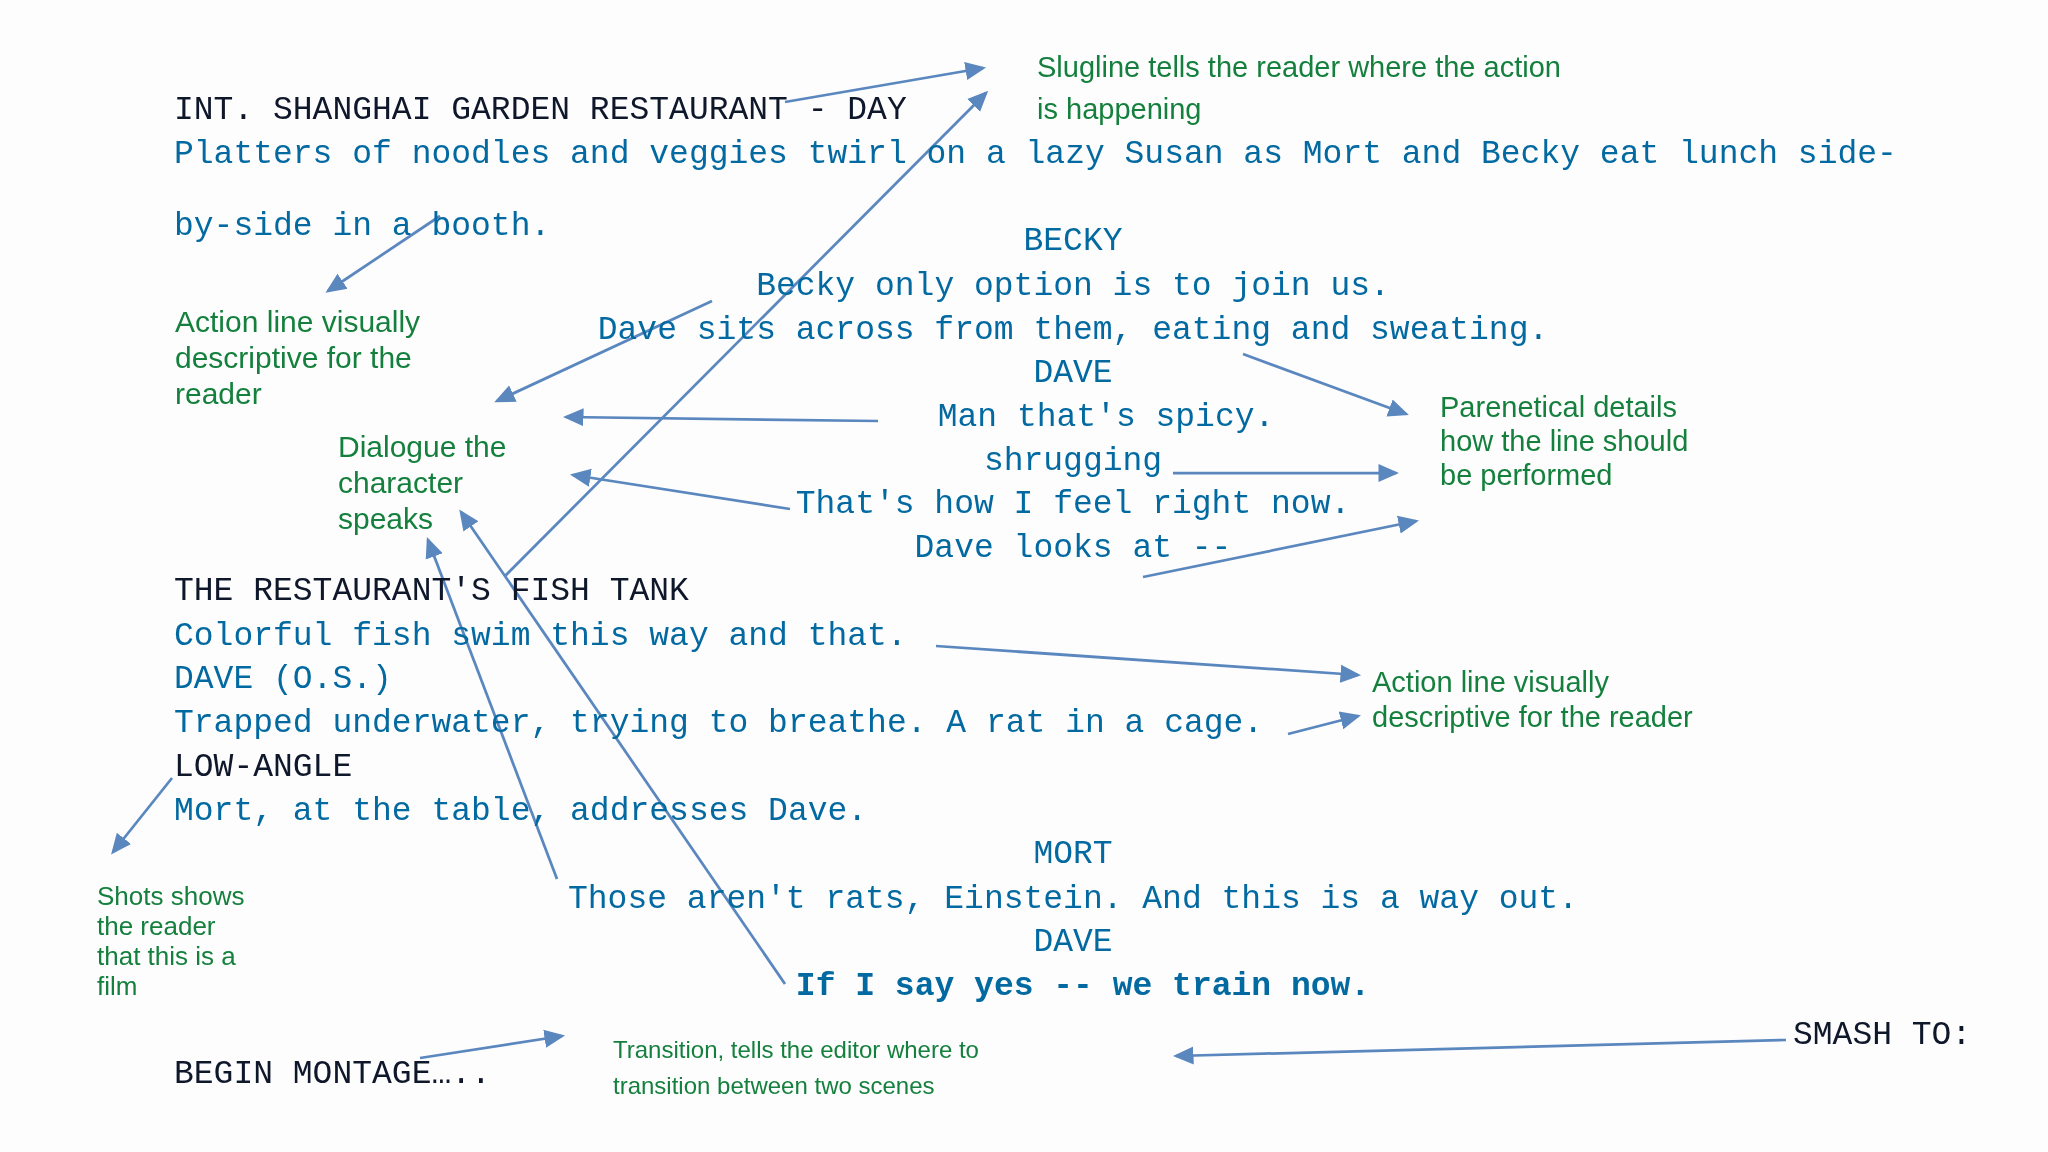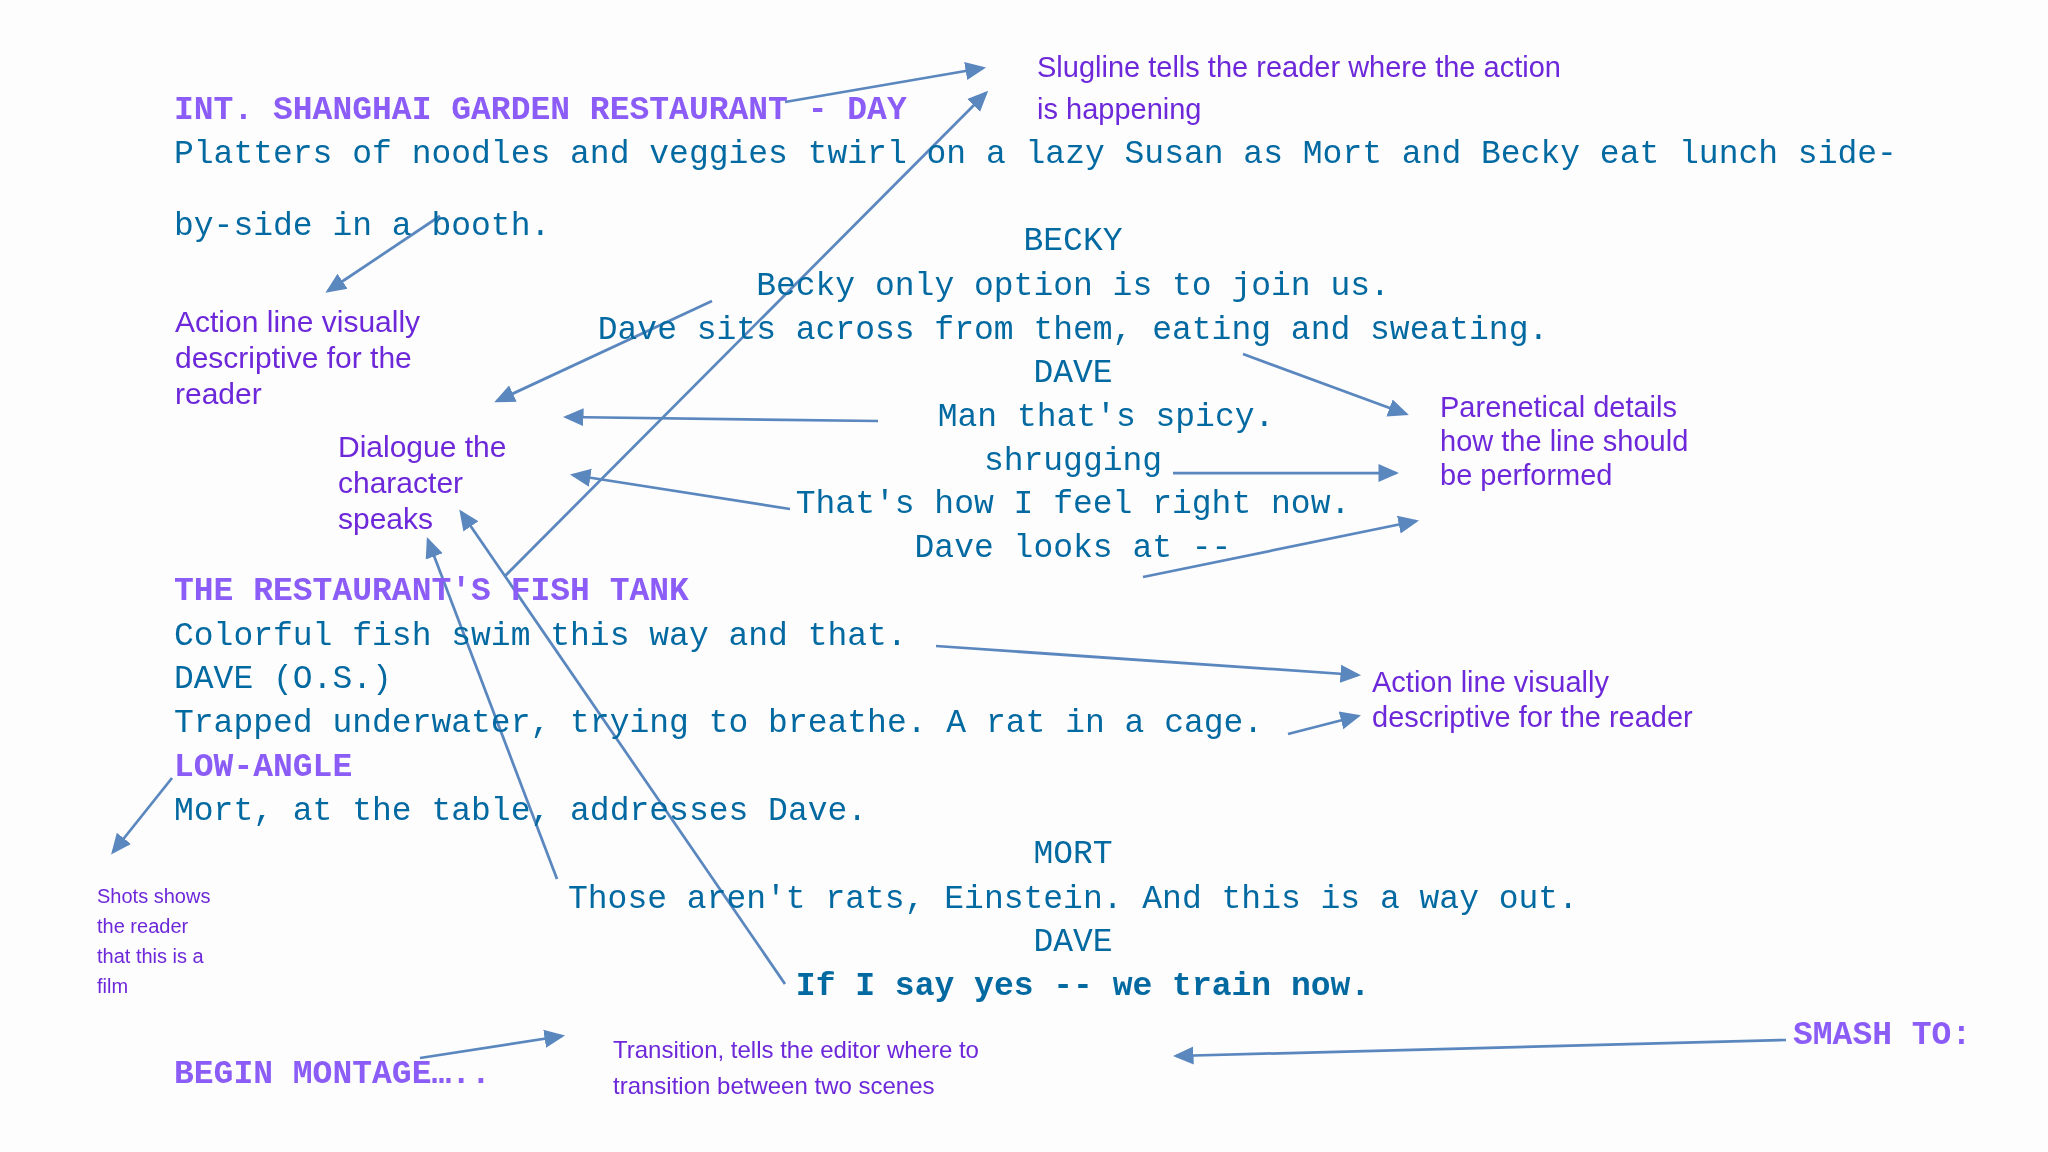--- a/index.html
+++ b/index.html
@@ -4,26 +4,26 @@
 <style>
   html,body{margin:0;padding:0;}
   body{width:2048px;height:1152px;background:#fdfdfe;overflow:hidden;position:relative;}
   #stage{position:absolute;left:0;top:0;width:2048px;height:1152px;}
   .script-line{
     position:absolute;
     font-family:"Liberation Mono","DejaVu Sans Mono",monospace;
     font-size:33px;line-height:36px;white-space:pre;color:#0369a1;
     letter-spacing:0px;
   }
-  .script-line.bold{font-weight:bold;color:#8b5cf6;}
+  .script-line.bold{font-weight:normal;color:#0f172a;}
   .script-line.center{transform:translateX(-50%);}
   .note{
     position:absolute;
     font-family:"Liberation Sans","DejaVu Sans",sans-serif;
-    color:#6d28d9;white-space:pre;
+    color:#15803d;white-space:pre;
   }
   #arrows{position:absolute;left:0;top:0;pointer-events:none;}
 </style>
 </head>
 <body style="background: rgb(253, 253, 254);">
 
 <div id="stage">
   <svg id="arrows" width="2048" height="1152" viewBox="0 0 2048 1152" xmlns="http://www.w3.org/2000/svg">
     <defs>
       <marker id="ah" viewBox="0 0 10 10" refX="8.5" refY="5" markerWidth="7.5" markerHeight="7.5" orient="auto-start-reverse">
@@ -68,15 +68,15 @@
     <div class="script-line center" style="left: 1073px; top: 882px;">Those aren't rats, Einstein. And this is a way out.</div>
     <div class="script-line center" style="left: 1073px; top: 925px;">DAVE</div>
     <div class="script-line center" style="left: 1083px; top: 969px; font-weight: bold;">If I say yes -- we train now.</div>
     <div class="script-line bold" style="left: 174px; top: 1057px;">BEGIN MONTAGE…..</div>
     <div class="script-line bold" style="left: 1793px; top: 1018px;">SMASH TO:</div>
     <div class="note" style="left: 1037px; top: 46px; font-size: 29px; line-height: 42px;"><div>Slugline tells the reader where the action</div><div>is happening</div></div>
     <div class="note" style="left: 175px; top: 304px; font-size: 30px; line-height: 36px;"><div>Action line visually</div><div>descriptive for the</div><div>reader</div></div>
     <div class="note" style="left: 338px; top: 429px; font-size: 30px; line-height: 36px;"><div>Dialogue the</div><div>character</div><div>speaks</div></div>
     <div class="note" style="left: 1440px; top: 390px; font-size: 29px; line-height: 34px;"><div>Parenetical details</div><div>how the line should</div><div>be performed</div></div>
     <div class="note" style="left: 1372px; top: 665px; font-size: 29px; line-height: 35px;"><div>Action line visually</div><div>descriptive for the reader</div></div>
-    <div class="note" style="left: 97px; top: 881px; font-size: 20px; line-height: 30px;"><div>Shots shows</div><div>the reader</div><div>that this is a</div><div>film</div></div>
+    <div class="note" style="left: 97px; top: 881px; font-size: 26px; line-height: 30px;"><div>Shots shows</div><div>the reader</div><div>that this is a</div><div>film</div></div>
     <div class="note" style="left: 613px; top: 1032px; font-size: 24px; line-height: 36px;"><div>Transition, tells the editor where to</div><div>transition between two scenes</div></div>
   </div>
 
 </body></html>

